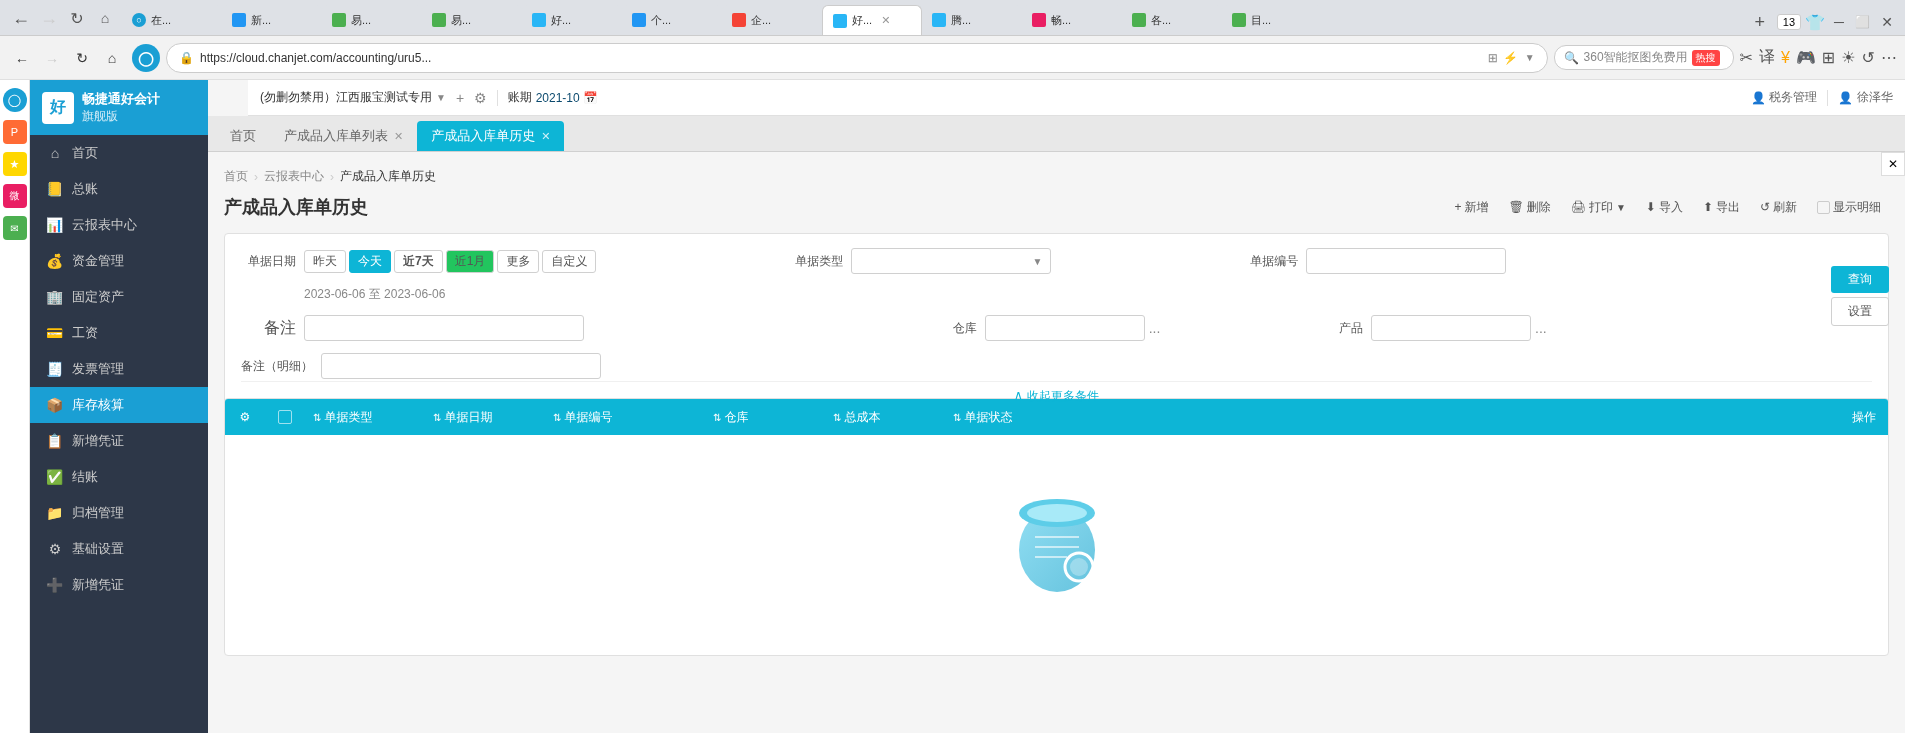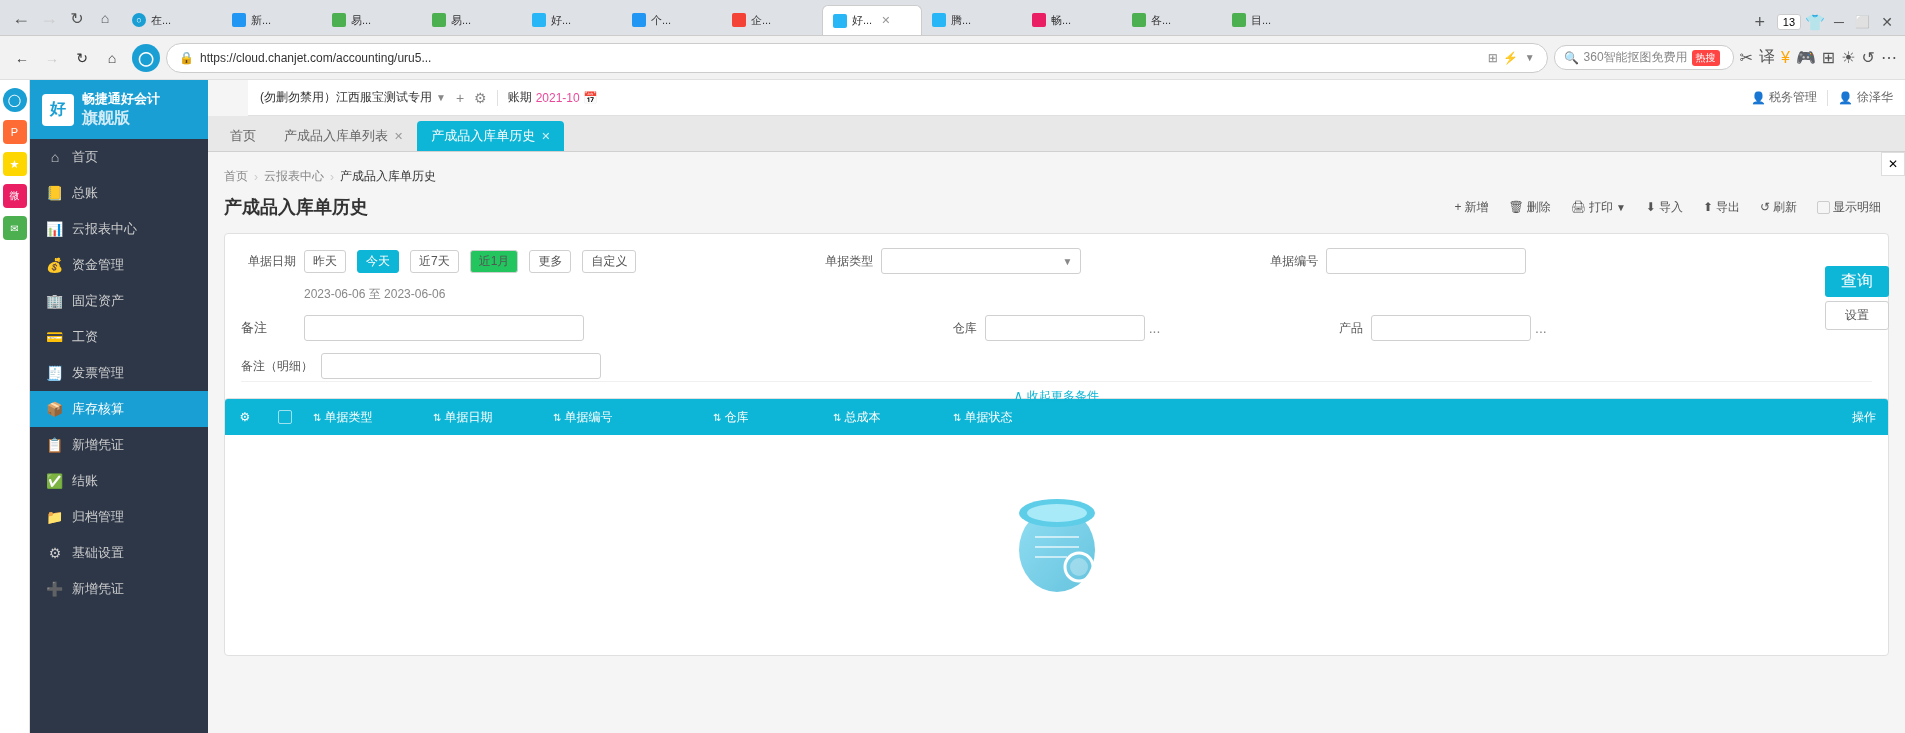--- a/index.html
+++ b/index.html
@@ -132,21 +132,21 @@
       <div style="width:24px;height:24px;border-radius:4px;background:#ffd700;display:flex;align-items:center;justify-content:center;color:#fff;font-size:11px;cursor:pointer;">★</div>
       <div style="width:24px;height:24px;border-radius:4px;background:#e91e63;display:flex;align-items:center;justify-content:center;color:#fff;font-size:10px;cursor:pointer;">微</div>
       <div style="width:24px;height:24px;border-radius:4px;background:#4caf50;display:flex;align-items:center;justify-content:center;color:#fff;font-size:10px;cursor:pointer;">✉</div>
     </div>
 
     <div style="width:178px;background:#2d3748;display:flex;flex-direction:column;color:#fff;">
       <div style="padding:10px 12px;background:#1a9fd4;display:flex;align-items:center;gap:8px;">
         <div style="width:32px;height:32px;background:#fff;border-radius:4px;display:flex;align-items:center;justify-content:center;font-size:16px;font-weight:bold;color:#1a9fd4;flex-shrink:0;">好</div>
         <div>
           <div style="font-size:13px;font-weight:bold;color:#fff;">畅捷通好会计</div>
-          <div style="font-size:16px;color:rgba(255,255,255,0.8);font-weight:bold;">旗舰版</div>
+          <div style="font-size:12px;color:rgba(255,255,255,0.8);">旗舰版</div>
         </div>
       </div>
       <div style="flex:1;overflow-y:auto;">
         <div style="display:flex;align-items:center;gap:8px;padding:9px 16px;cursor:pointer;color:#ccc;font-size:13px;">
           <span style="font-size:14px;width:18px;text-align:center;">⌂</span>
           <span>首页</span>
         </div>
         <div style="display:flex;align-items:center;gap:8px;padding:9px 16px;cursor:pointer;color:#ccc;font-size:13px;">
           <span style="font-size:14px;width:18px;text-align:center;">📒</span>
           <span>总账</span>
@@ -203,21 +203,21 @@
       <div style="height:36px;background:#fff;border-bottom:1px solid #e0e0e0;display:flex;align-items:center;padding:0 12px;gap:10px;margin-left:40px;">
         <div style="display:flex;align-items:center;gap:4px;font-size:12px;color:#333;cursor:pointer;">
           <span>(勿删勿禁用）江西服宝测试专用</span>
           <span style="font-size:10px;color:#888;">▼</span>
         </div>
         <div style="font-size:14px;color:#888;cursor:pointer;">+</div>
         <div style="font-size:14px;color:#888;cursor:pointer;">⚙</div>
         <div style="height:16px;width:1px;background:#e0e0e0;"></div>
         <div style="display:flex;align-items:center;gap:4px;font-size:12px;color:#333;">
           <span>账期</span>
-          <span style="color:#ec4899;font-weight:500;">2021-10</span>
+          <span style="color:#0c4a6e;font-weight:500;">2021-10</span>
           <span style="cursor:pointer;">📅</span>
         </div>
         <div style="flex:1;"></div>
         <div style="display:flex;align-items:center;gap:3px;font-size:12px;color:#666;cursor:pointer;">
           <span>👤</span>
           <span>税务管理</span>
         </div>
         <div style="height:16px;width:1px;background:#e0e0e0;"></div>
         <div style="display:flex;align-items:center;gap:4px;font-size:12px;color:#666;cursor:pointer;">
           <span>👤</span>
@@ -284,24 +284,24 @@
               <span>显示明细</span>
             </div>
           </div>
         </div>
 
         <div style="background:#fff;border:1px solid #e0e0e0;border-radius:4px;padding:14px 16px;margin-bottom:14px;">
 
           <div style="display:flex;align-items:center;gap:16px;margin-bottom:12px;">
             <div style="display:flex;align-items:center;gap:8px;">
               <span style="font-size:12px;color:#555;white-space:nowrap;min-width:55px;text-align:right;">单据日期</span>
-              <div style="display:flex;align-items:center;gap:11px;">
+              <div style="display:flex;align-items:center;gap:3px;">
                 <button style="padding:2px 8px;border:1px solid #d0d0d0;border-radius:3px;font-size:12px;cursor:pointer;background:#fff;color:#555;">昨天</button>
                 <button style="padding:2px 8px;border:1px solid #0db5d6;border-radius:3px;font-size:12px;cursor:pointer;background:#0db5d6;color:#fff;">今天</button>
-                <button style="padding:2px 8px;border:1px solid #d0d0d0;border-radius:3px;font-size:12px;cursor:pointer;background:#fff;color:#555;">近7天</button>
+                <button style="padding:2px 8px;border:1px solid #d0d0d0;border-radius:3px;font-size:12px;cursor:pointer;background:#fff;color:#555;font-weight:bold;">近7天</button>
                 <button style="padding:2px 8px;border:1px solid #d0d0d0;border-radius:3px;font-size:12px;cursor:pointer;background:#22c55e;color:#555;">近1月</button>
                 <button style="padding:2px 8px;border:1px solid #d0d0d0;border-radius:3px;font-size:12px;cursor:pointer;background:#fff;color:#555;">更多</button>
                 <button style="padding:2px 8px;border:1px solid #d0d0d0;border-radius:3px;font-size:12px;cursor:pointer;background:#fff;color:#555;">自定义</button>
               </div>
             </div>
             <div style="display:flex;align-items:center;gap:8px;flex:1;justify-content:center;">
               <span style="font-size:12px;color:#555;white-space:nowrap;">单据类型</span>
               <div style="width:200px;height:26px;border:1px solid #d0d0d0;border-radius:3px;padding:0 8px;font-size:12px;display:flex;align-items:center;justify-content:space-between;cursor:pointer;background:#fff;">
                 <span style="color:#bbb;"></span>
                 <span style="color:#888;font-size:10px;">▼</span>
@@ -312,21 +312,21 @@
               <input type="text" style="width: 200px; height: 26px; border: 1px solid rgb(208, 208, 208); border-radius: 3px; padding: 0px 8px; font-size: 12px;">
             </div>
           </div>
 
           <div style="margin-left:63px;margin-bottom:12px;">
             <span style="font-size:12px;color:#888;">2023-06-06 至 2023-06-06</span>
           </div>
 
           <div style="display:flex;align-items:center;gap:16px;margin-bottom:12px;">
             <div style="display:flex;align-items:center;gap:8px;flex:1;">
-              <span style="font-size:13px;color:#555;white-space:nowrap;min-width:55px;text-align:left;">备注</span>
+              <span style="font-size:16px;color:#555;white-space:nowrap;min-width:55px;text-align:right;">备注</span>
               <input type="text" style="width: 280px; height: 26px; border: 1px solid rgb(208, 208, 208); border-radius: 3px; padding: 0px 8px; font-size: 12px;">
             </div>
             <div style="display:flex;align-items:center;gap:8px;flex:1;justify-content:center;">
               <span style="font-size:12px;color:#555;white-space:nowrap;">仓库</span>
               <div style="display:flex;align-items:center;gap:4px;">
                 <input type="text" style="width: 160px; height: 26px; border: 1px solid rgb(208, 208, 208); border-radius: 3px; padding: 0px 8px; font-size: 12px;">
                 <span style="color:#888;cursor:pointer;font-size:14px;">...</span>
               </div>
             </div>
             <div style="display:flex;align-items:center;gap:8px;flex:1;">
@@ -414,19 +414,19 @@
               <circle cx="82" cy="72" r="14" fill="none" stroke="#fff" stroke-width="3"></circle>
               <circle cx="82" cy="72" r="9" fill="rgba(255,255,255,0.3)"></circle>
               <line x1="92" y1="82" x2="100" y2="92" stroke="#fff" stroke-width="3" stroke-linecap="round"></line>
             </svg>
           </div>
         </div>
 
       </div>
 
       <div style="position:absolute;top:186px;right:16px;display:flex;flex-direction:column;gap:4px;z-index:5;">
-        <button style="background:#0db5d6;color:#fff;border:none;border-radius:3px;padding:5px 16px;font-size:16px;cursor:pointer;">查询</button>
+        <button style="background:#0db5d6;color:#fff;border:none;border-radius:3px;padding:5px 16px;font-size:12px;cursor:pointer;">查询</button>
         <button style="background:#fff;color:#555;border:1px solid #d0d0d0;border-radius:3px;padding:5px 16px;font-size:12px;cursor:pointer;">设置</button>
       </div>
 
     </div>
   </div>
 </div>
 
 </body></html>

